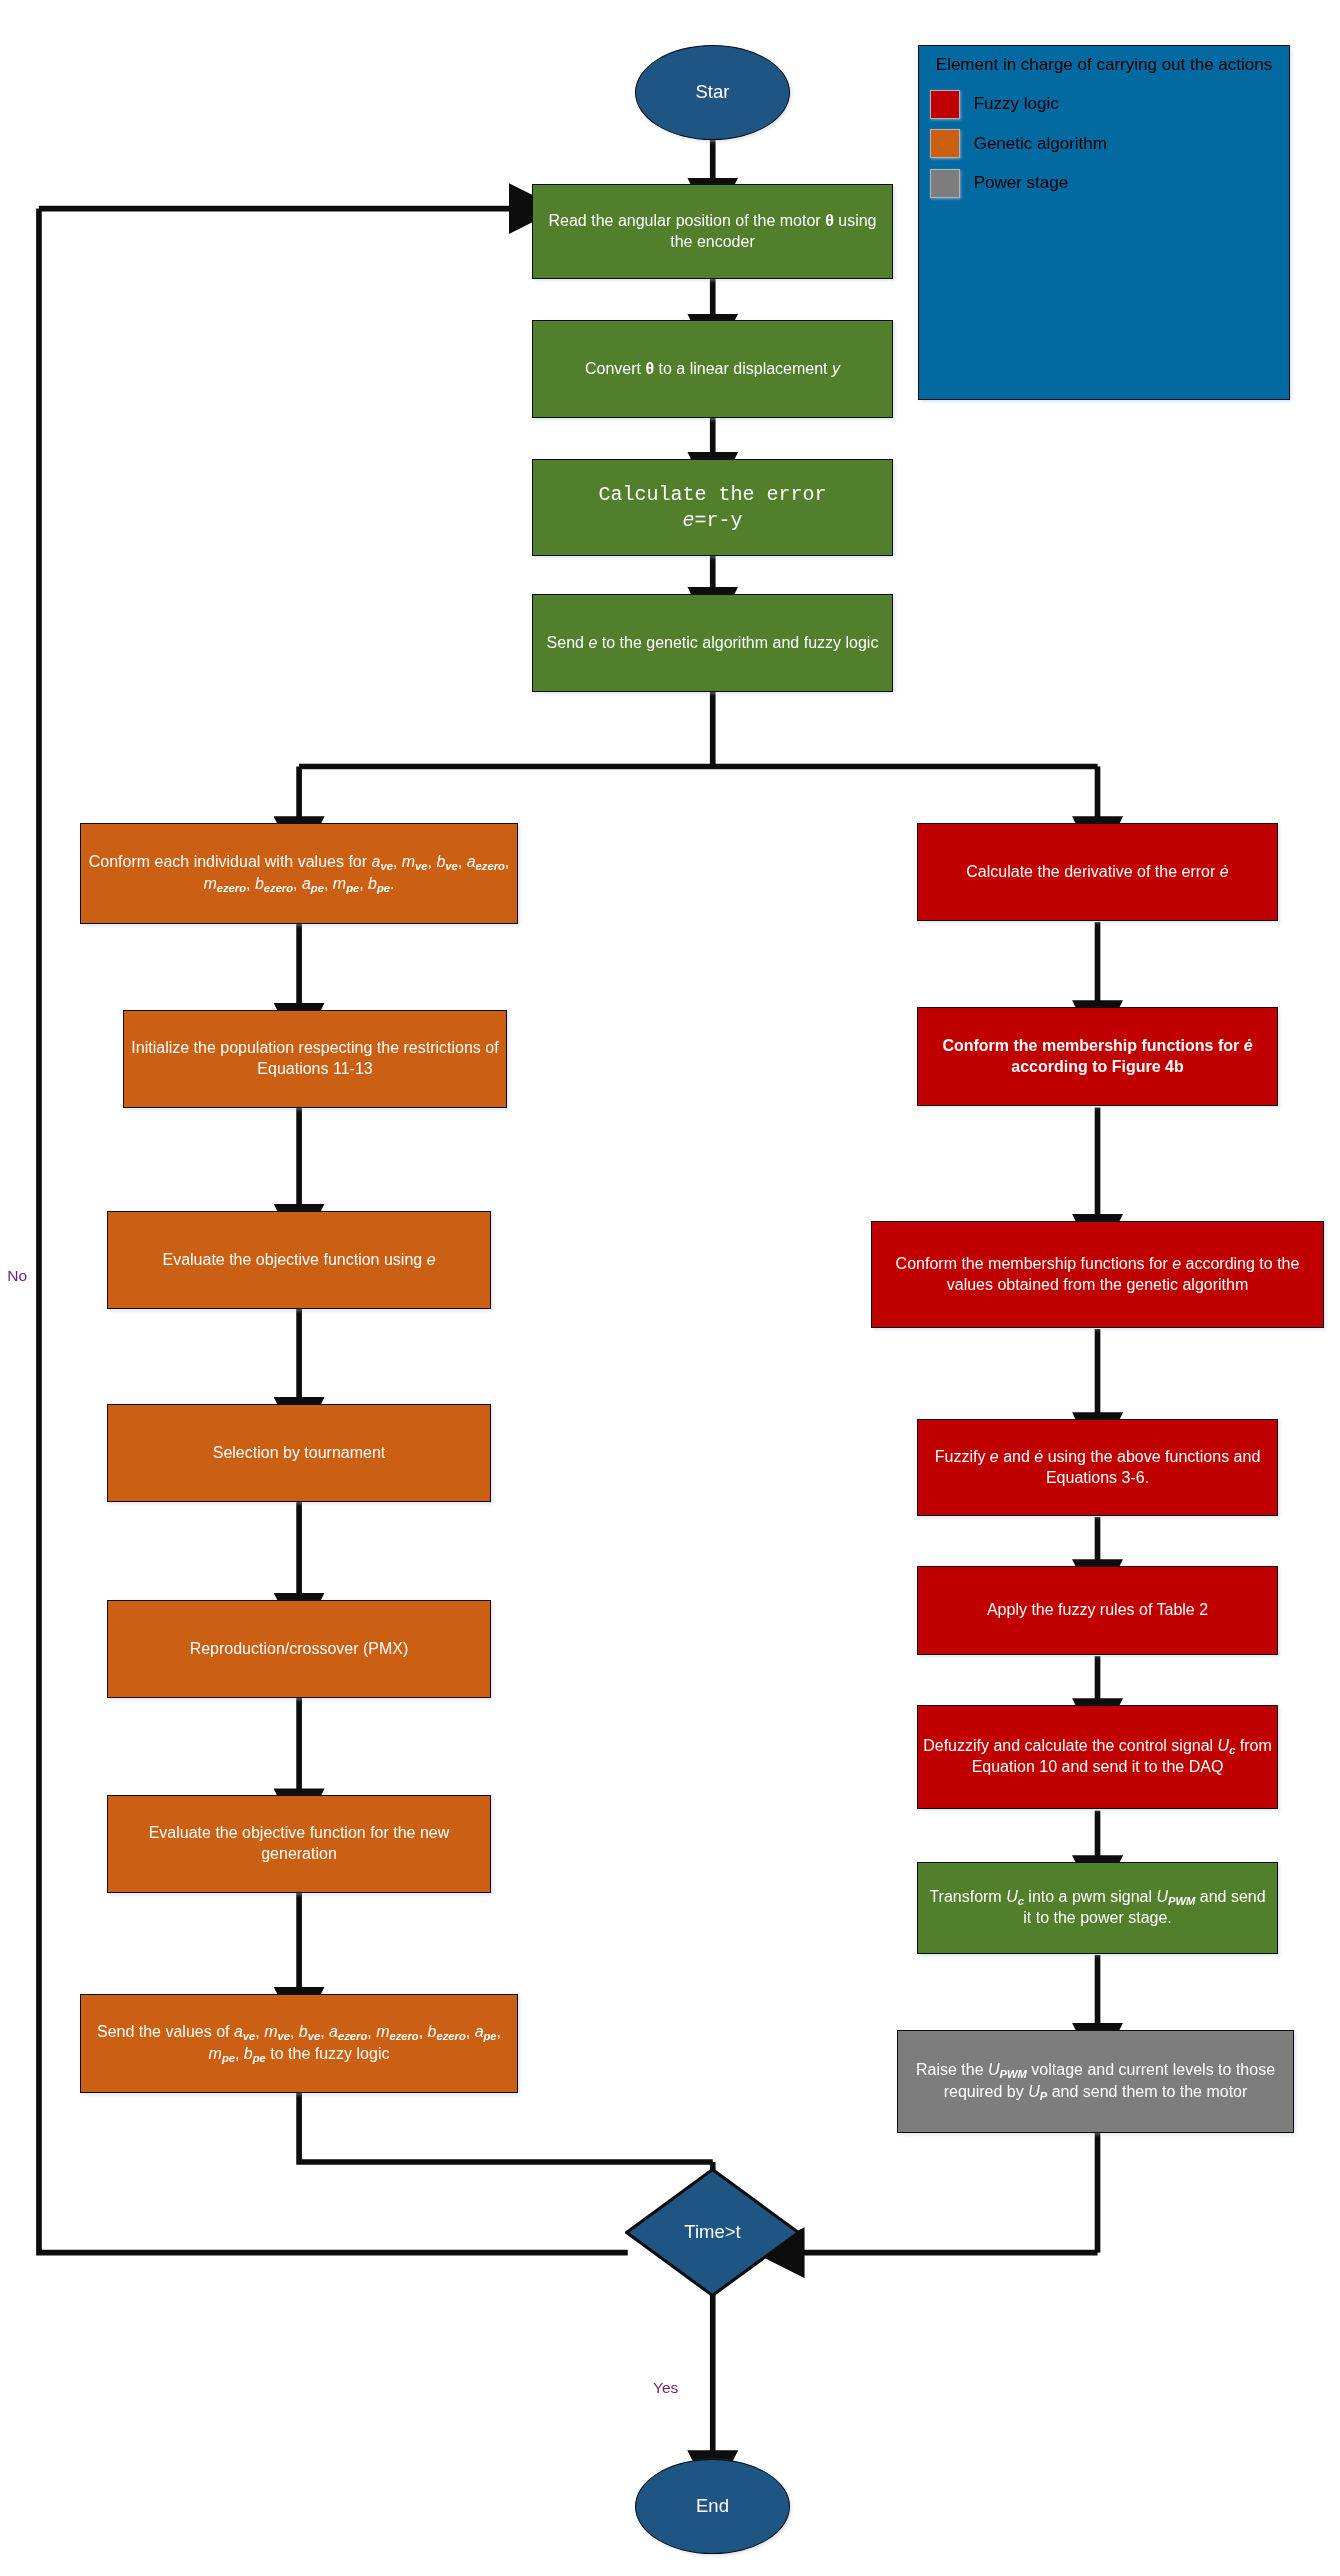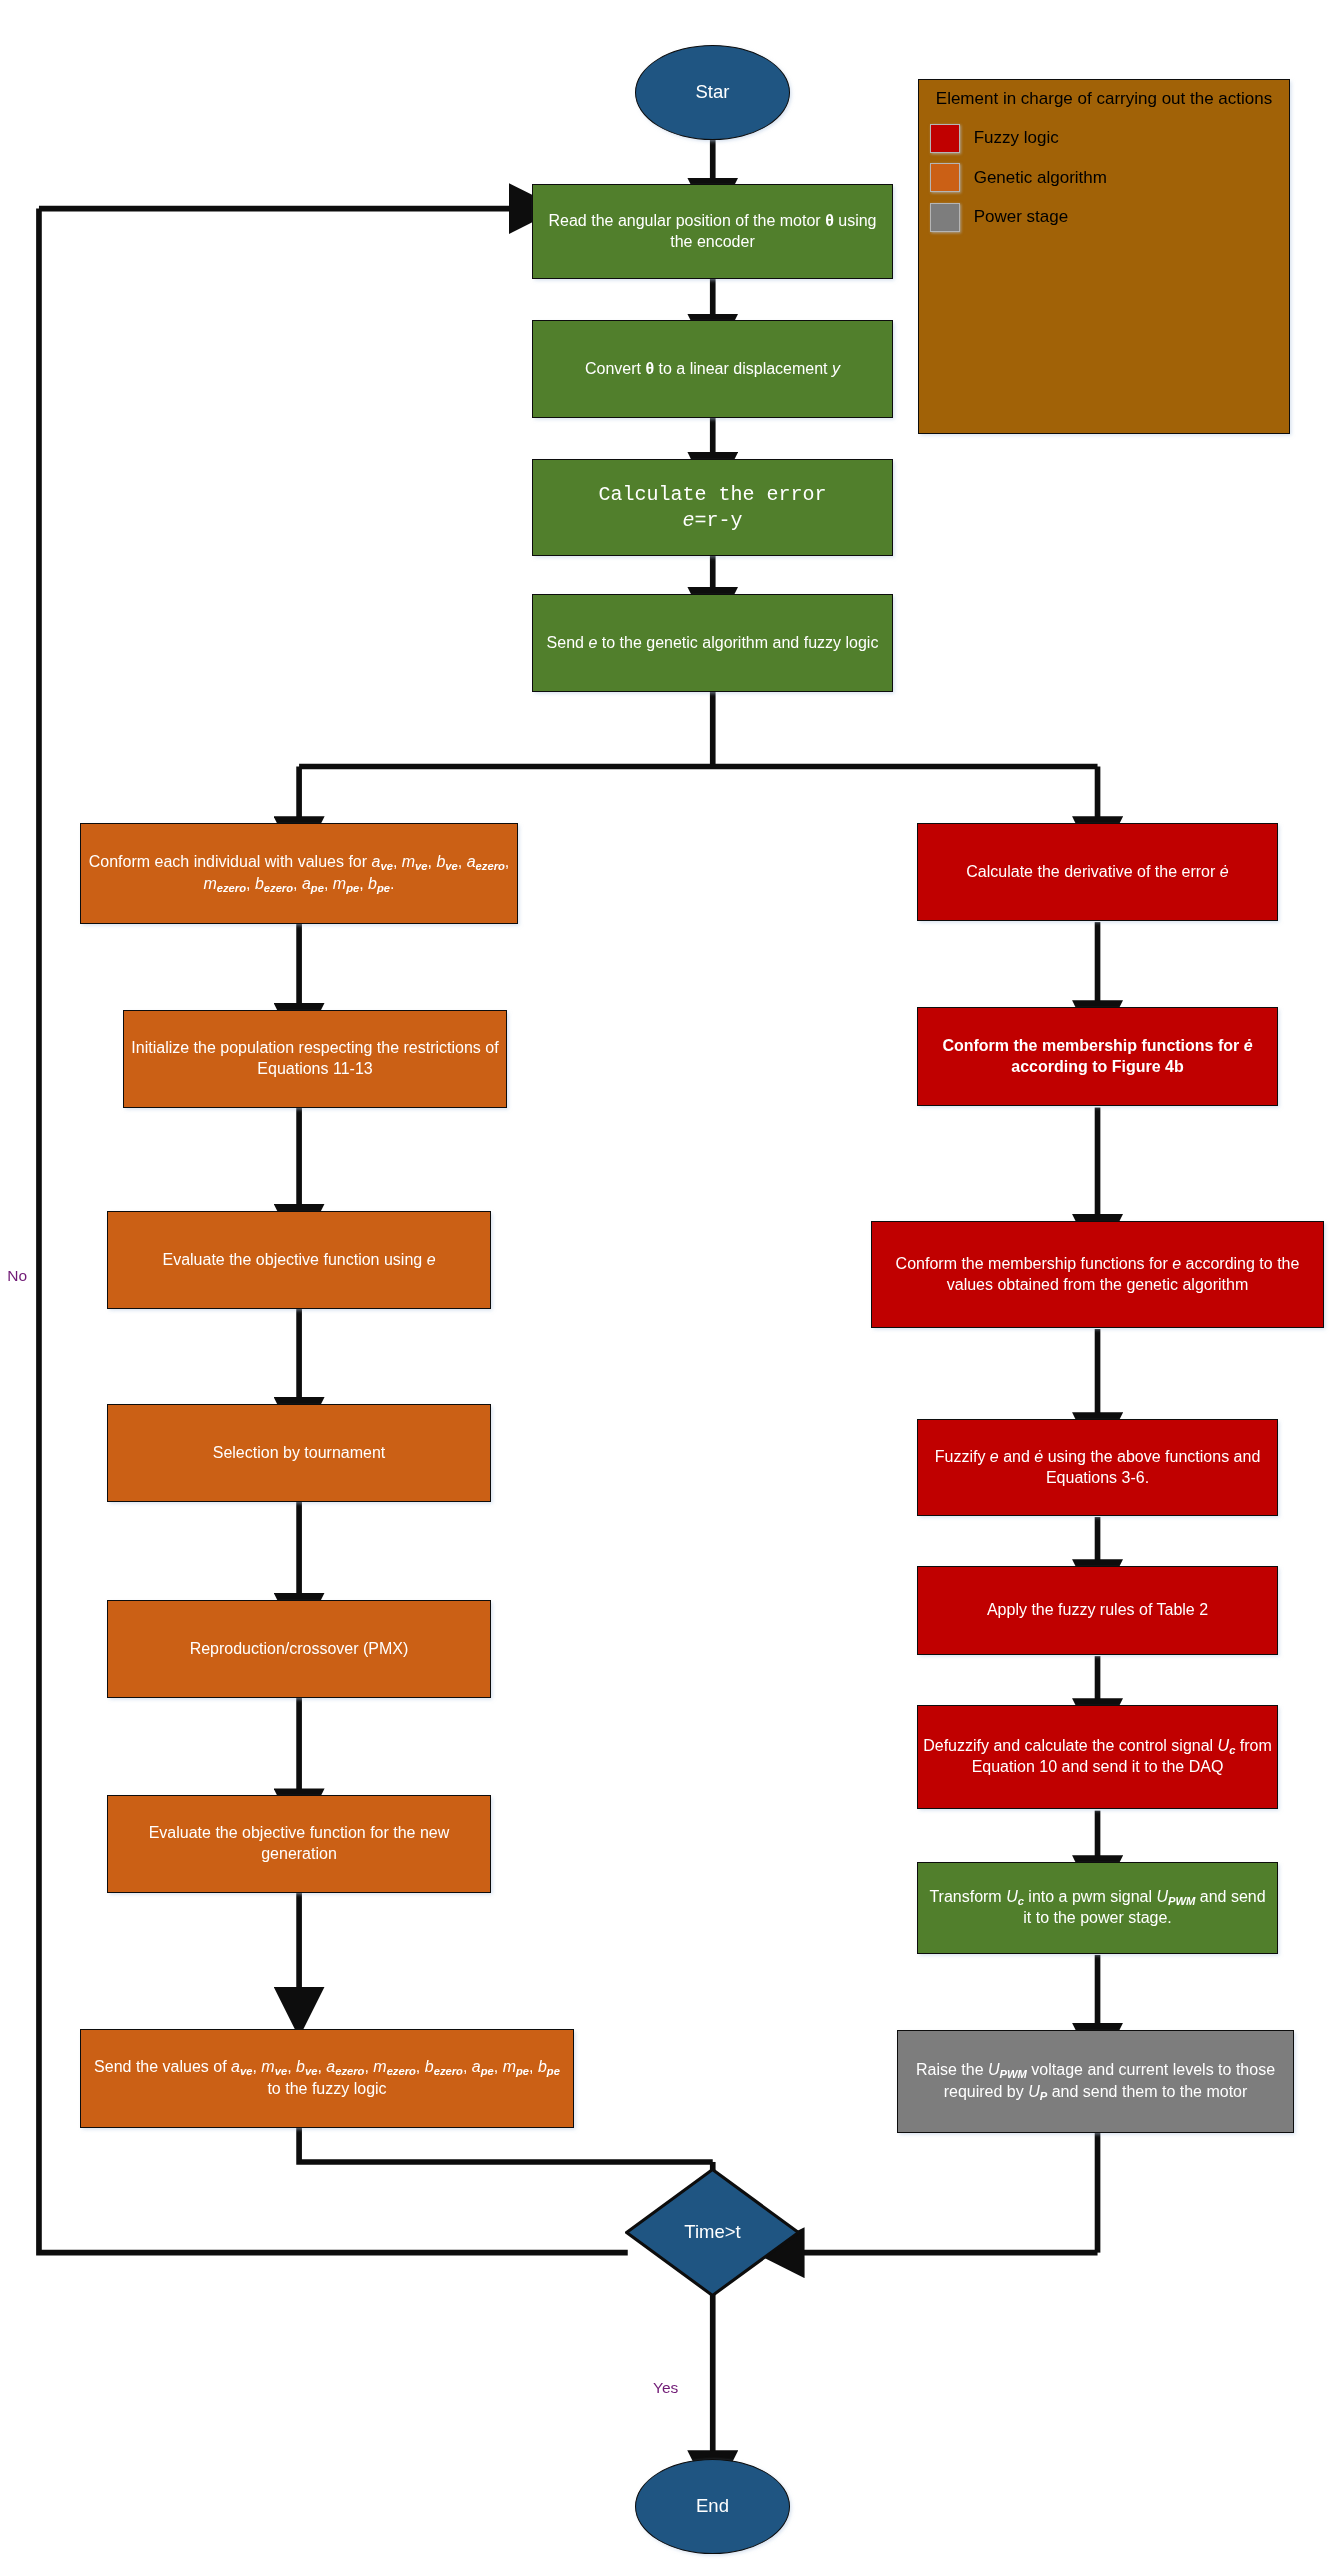--- a/index.html
+++ b/index.html
@@ -20,22 +20,22 @@
   .blue{background:#1F5582;}
 
   .term{border-radius:50%;}
   .diamond{background:transparent;border:none;box-shadow:none;}
   .diamond .dshape{position:absolute;left:0;top:0;width:100%;height:100%;}
   .diamond .txt{position:relative;z-index:2;}
 
   .edgelabel{position:absolute;color:#701a75;font-size:15.5px;white-space:nowrap;}
 
   
-  #legend{position:absolute;background:#a16207;border:1.5px solid #0d0d0d;
-          box-sizing:border-box;box-shadow:1.5px 1.5px 3.6px rgba(180,200,225,.55);margin-top:34px;}
+  #legend{position:absolute;background:#0369a1;border:1.5px solid #0d0d0d;
+          box-sizing:border-box;box-shadow:1.5px 1.5px 3.6px rgba(180,200,225,.55);}
   #legend .lg-title{color:#000;text-align:center;font-size:17px;line-height:1.25;
                     padding:8.2px 7.2px 2.1px 7.2px;}
   #legend .lg-row{display:flex;align-items:center;padding:5.2px 0 5.2px 11.3px;}
   #legend .sw{width:28px;height:27px;border:1px solid #b5b5b5;margin-right:13.4px;flex:none;
               box-shadow:1px 1px 2.6px rgba(180,200,225,.6);}
   #legend .lg-label{color:#000;font-size:17px;}
 
   sub{font-size:0.70em;vertical-align:-0.28em;font-style:italic;font-weight:bold;}
 </style>
 </head>
@@ -151,21 +151,21 @@
   </div>
 
   <div class="node orange" style="left:107px;top:1600px;width:384px;height:98px;font-size:16px;">
     <span class="txt">Reproduction/crossover (PMX)</span>
   </div>
 
   <div class="node orange" style="left:107px;top:1795px;width:384px;height:98px;font-size:16px;">
     <span class="txt">Evaluate the objective function for the new generation</span>
   </div>
 
-  <div class="node orange" style="left:80px;top:1994px;width:494px;height:99px;font-size:16px;margin-top:35px;">
+  <div class="node orange" style="left:80px;top:1994px;width:438px;height:99px;font-size:16px;">
     <span class="txt">Send the values of <i>a<sub>ve</sub></i>, <i>m<sub>ve</sub></i>, <i>b<sub>ve</sub></i>, <i>a<sub>ezero</sub></i>, <i>m<sub>ezero</sub></i>, <i>b<sub>ezero</sub></i>, <i>a<sub>pe</sub></i>, <i>m<sub>pe</sub></i>, <i>b<sub>pe</sub></i> to the fuzzy logic</span>
   </div>
 
   <div class="node red" style="left:917px;top:823px;width:361px;height:98px;font-size:16px;">
     <span class="txt">Calculate the derivative of the error <i>ė</i></span>
   </div>
 
   <div class="node red" style="left:917px;top:1007px;width:361px;height:99px;font-size:16px;font-weight:bold;">
     <span class="txt">Conform the membership functions for <i>ė</i> according to Figure 4b</span>
   </div>

